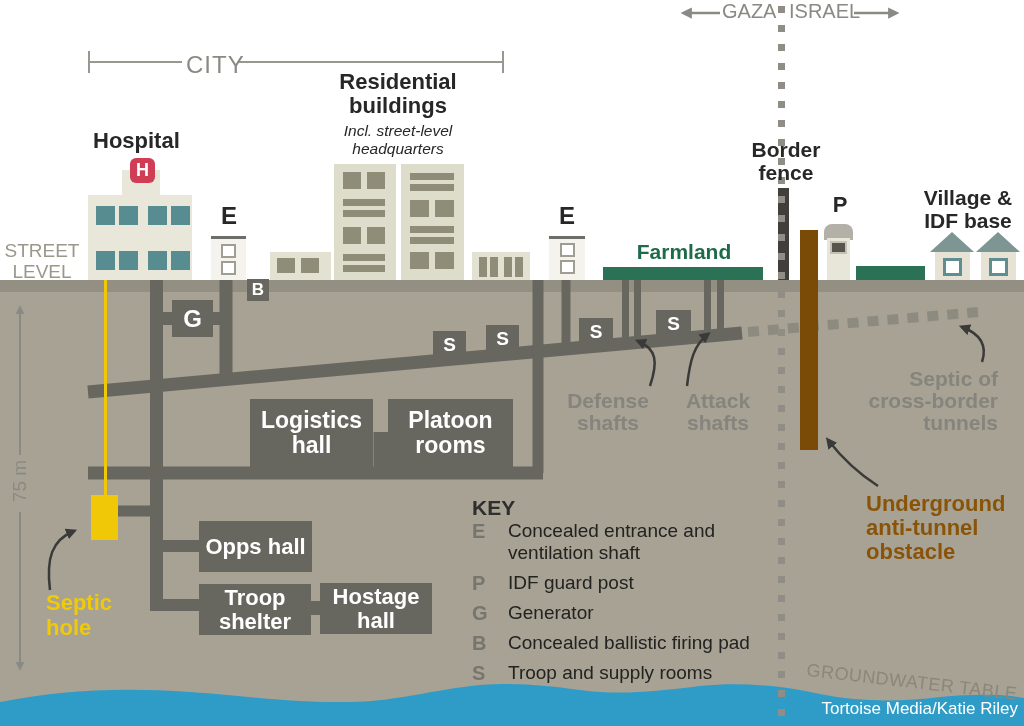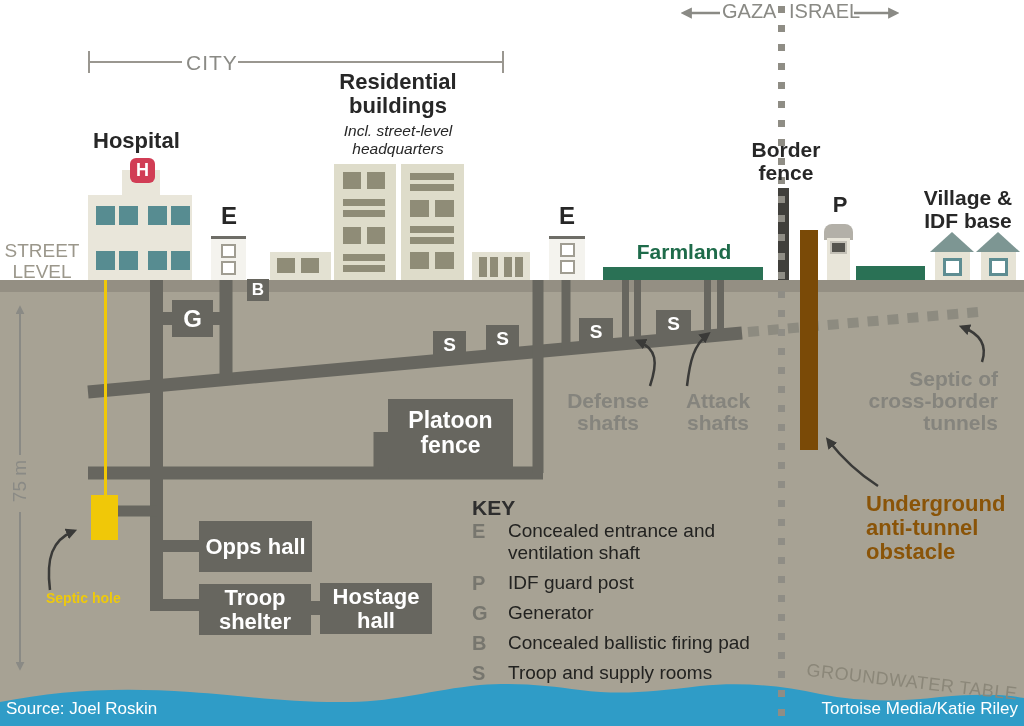--- a/index.html
+++ b/index.html
@@ -42,22 +42,25 @@
     <line x1="707.5" y1="280" x2="707.5" y2="334" stroke="#67665f" stroke-width="7"></line>
     <line x1="720.5" y1="280" x2="720.5" y2="333" stroke="#67665f" stroke-width="7"></line>
     <line x1="118" y1="511" x2="157" y2="511" stroke="#67665f" stroke-width="11"></line>
     <line x1="150" y1="546" x2="200" y2="546" stroke="#67665f" stroke-width="12"></line>
     <line x1="150" y1="605" x2="200" y2="605" stroke="#67665f" stroke-width="12"></line>
     <line x1="381" y1="432" x2="381" y2="470" stroke="#67665f" stroke-width="15"></line>
     <line x1="308" y1="608" x2="322" y2="608" stroke="#67665f" stroke-width="14"></line>
     <line x1="105.5" y1="278" x2="105.5" y2="497" stroke="#f0c808" stroke-width="3"></line>
   </svg>
 
+  <div class="room" style="left:250px;top:399px;width:123px;height:68px;">
+      <span>Logistics hall</span>
+    </div>
   <div class="room" style="left:388px;top:399px;width:125px;height:68px;">
-      <span>Platoon fence</span>
+      <span>Platoon rooms</span>
     </div>
   <div class="room" style="left:199px;top:521px;width:113px;height:51px;font-size:22px;">
       <span>Opps hall</span>
     </div>
   <div class="room" style="left:199px;top:584px;width:112px;height:51px;font-size:22px;">
       <span>Troop shelter</span>
     </div>
   <div class="room" style="left:320px;top:583px;width:112px;height:51px;font-size:22px;">
       <span>Hostage hall</span>
     </div>
@@ -174,21 +177,21 @@
     <path d="M50,590 C46,558 52,540 74,531" stroke="#3a3a38" stroke-width="2.5" fill="none" marker-end="url(#ah)"></path>
     <path d="M650,386 C658,362 657,349 638,341" stroke="#3a3a38" stroke-width="2.5" fill="none" marker-end="url(#ah)"></path>
     <path d="M687,386 C690,360 694,345 708,334" stroke="#3a3a38" stroke-width="2.5" fill="none" marker-end="url(#ah)"></path>
     <path d="M982,362 C988,344 978,333 962,327" stroke="#3a3a38" stroke-width="2.5" fill="none" marker-end="url(#ah)"></path>
     <path d="M878,486 C856,472 842,458 828,440" stroke="#3a3a38" stroke-width="2.5" fill="none" marker-end="url(#ah)"></path>
   </svg>
 
 
   <div class="abs graylbl" style="left:722px;top:1px;font-size:20px;font-weight:normal;color:#8a8a85;">GAZA</div>
   <div class="abs graylbl" style="left:789px;top:1px;font-size:20px;font-weight:normal;color:#8a8a85;">ISRAEL</div>
-  <div class="abs" style="left:186px;top:51px;font-size:21px;color:#8a8a85;letter-spacing:1px;">CITY</div>
+  <div class="abs" style="left:186px;top:51px;font-size:24px;color:#8a8a85;letter-spacing:1px;">CITY</div>
 
   <div class="abs ctr" style="left:2px;top:240px;width:80px;font-size:19px;line-height:1.12;color:#9b978b;">STREET LEVEL</div>
 
   <div class="abs" style="left:-10px;top:470px;width:60px;text-align:center;font-size:19px;color:#8a8a85;transform:rotate(-90deg);">75 m</div>
 
   <div class="abs b" style="left:93px;top:128px;font-size:22px;color:#272727;">Hospital</div>
 
   <div class="abs b ctr" style="left:300px;top:70px;width:196px;font-size:22px;line-height:1.08;color:#272727;">Residential buildings</div>
   <div class="abs ctr" style="left:318px;top:122px;width:160px;font-size:15.5px;font-style:italic;line-height:1.15;color:#272727;">Incl. street-level headquarters</div>
 
@@ -203,21 +206,21 @@
 
   <div class="abs b ctr" style="left:912px;top:186px;width:112px;font-size:21px;line-height:1.1;color:#272727;">Village &amp; IDF base</div>
 
   <div class="abs graylbl ctr" style="left:556px;top:390px;width:104px;font-size:21px;">Defense shafts</div>
   <div class="abs graylbl ctr" style="left:672px;top:390px;width:92px;font-size:21px;">Attack shafts</div>
 
   <div class="abs graylbl" style="left:852px;top:368px;width:146px;font-size:21px;text-align:right;">Septic of cross-border tunnels</div>
 
   <div class="abs b" style="left:866px;top:492px;width:150px;font-size:22px;line-height:1.1;color:#8a5408;">Underground anti-tunnel obstacle</div>
 
-  <div class="abs b" style="left:46px;top:590px;width:82px;font-size:14px;line-height:1.15;color:#eec90c;">Septic hole</div>
+  <div class="abs b" style="left:46px;top:590px;width:82px;font-size:22px;line-height:1.15;color:#eec90c;">Septic hole</div>
 
   <div class="abs" style="left:472px;top:496px;width:330px;">
     <div class="b" style="font-size:21px;color:#2e2e2e;">KEY</div>
     <div class="keyrow">
       <div class="keyletter">E</div>
       <div class="keydesc">Concealed entrance and ventilation shaft</div>
     </div>
     <div class="keyrow">
       <div class="keyletter">P</div>
       <div class="keydesc">IDF guard post</div>
@@ -231,16 +234,15 @@
       <div class="keydesc">Concealed ballistic firing pad</div>
     </div>
     <div class="keyrow">
       <div class="keyletter">S</div>
       <div class="keydesc">Troop and supply rooms</div>
     </div>
   </div>
 
   <div class="abs" style="left:806px;top:672px;width:215px;font-size:18px;color:#8b8779;letter-spacing:0.5px;transform:rotate(6.5deg);">GROUNDWATER TABLE</div>
 
-  <div class="abs" style="left:6px;top:699px;font-size:17px;color:#ffffff;">Source: Joel Roskin</div>
   <div class="abs" style="left:818px;top:699px;width:200px;text-align:right;font-size:17px;color:#ffffff;">Tortoise Media/Katie Riley</div>
 
 </div>
 
 </body></html>

